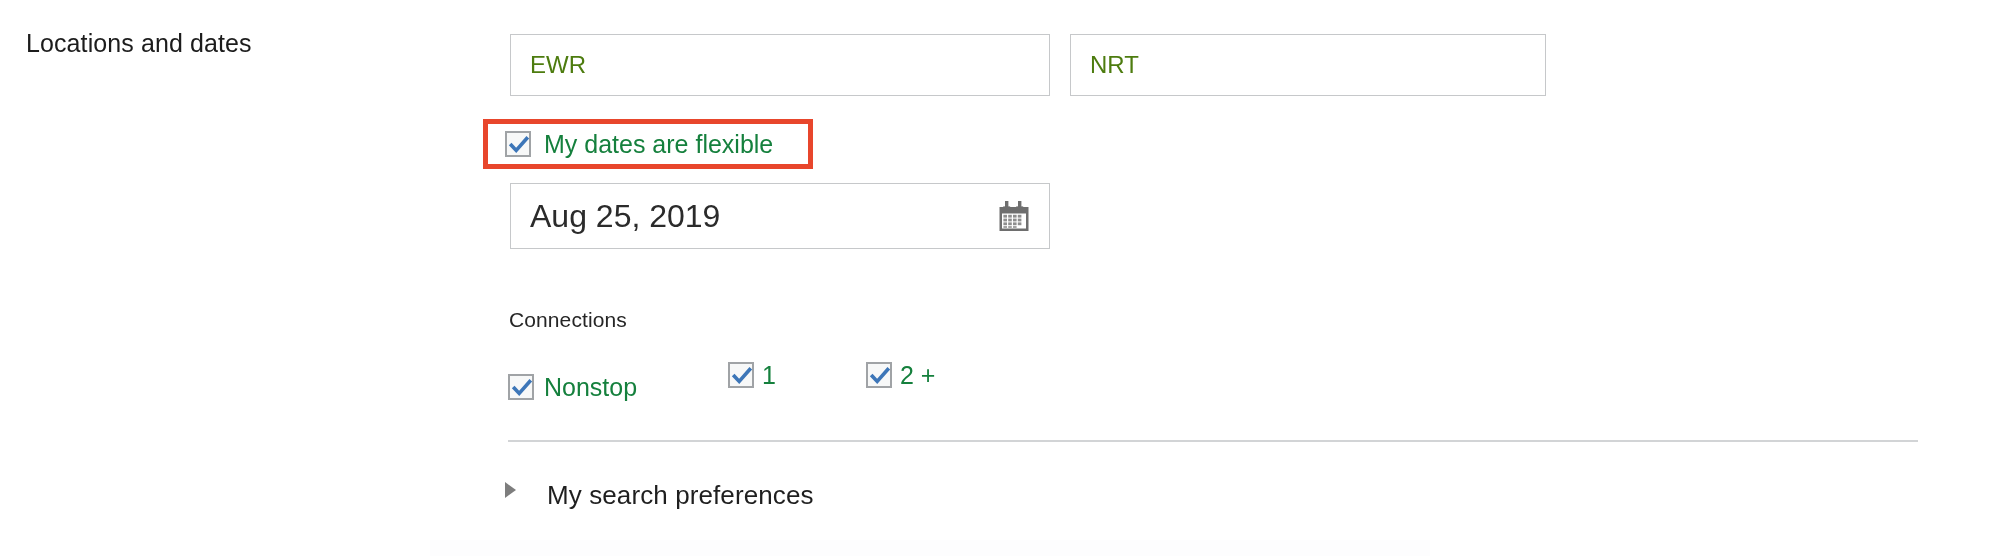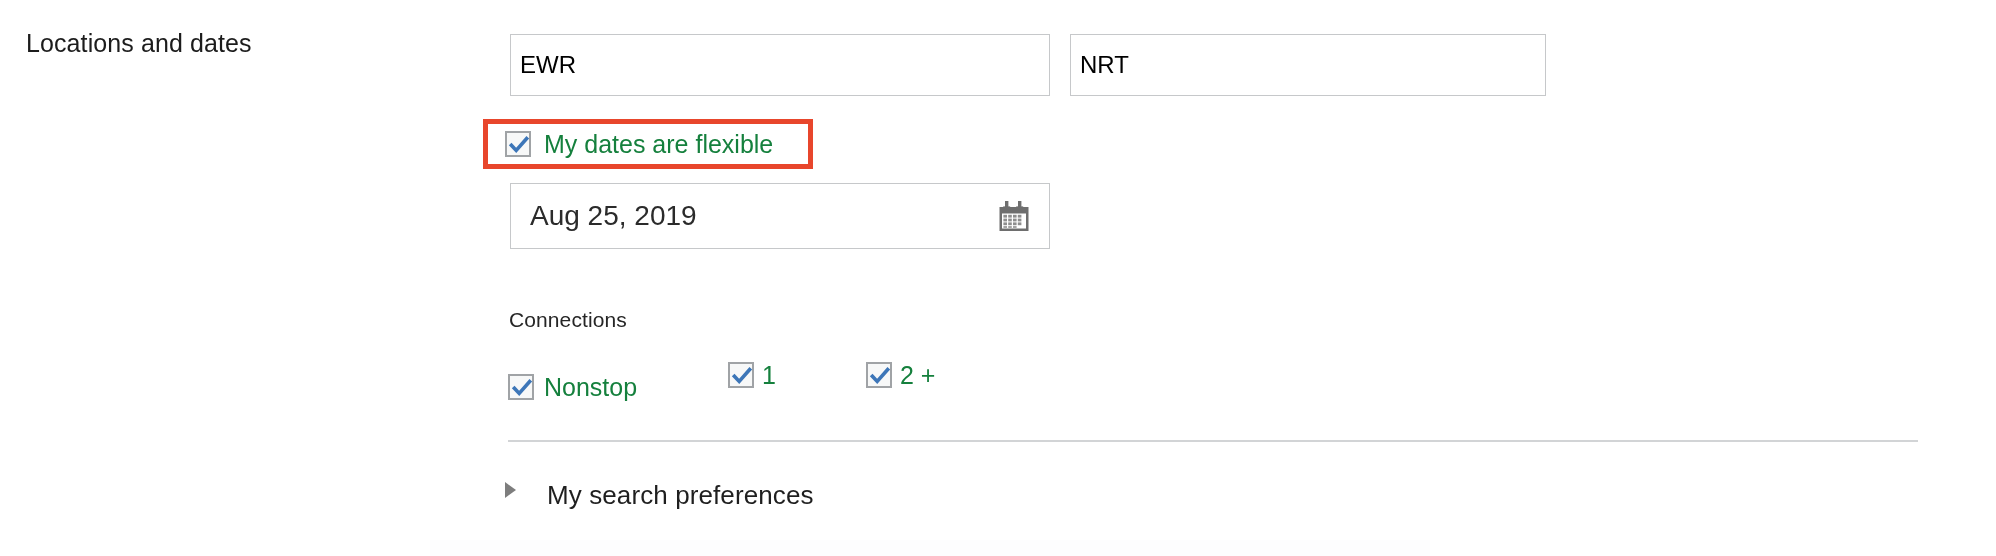--- a/index.html
+++ b/index.html
@@ -46,22 +46,22 @@
 
   
   .text-input {
     position: absolute;
     box-sizing: border-box;
     height: 62px;
     background: #ffffff;
     border: 1px solid #c6c8ca;
     font-family: "Liberation Sans", sans-serif;
     font-size: 24px;
-    color: #000000;
-    padding: 0 0 0 9px;
+    color: #4d7c0f;
+    padding: 0 0 0 19px;
     line-height: 60px;
     outline: none;
     border-radius: 0;
   }
   .text-input::placeholder { color: #9a9a9a; }
 
   #origin-input { left: 510px; top: 34px; width: 540px; }
   #destination-input { left: 1070px; top: 34px; width: 476px; }
 
   
@@ -118,21 +118,21 @@
   }
   #date-input {
     position: absolute;
     left: 0; top: 0;
     width: 470px;
     height: 64px;
     box-sizing: border-box;
     border: 0;
     background: transparent;
     font-family: "Liberation Sans", sans-serif;
-    font-size: 28px;
+    font-size: 32px;
     color: #2b2b2b;
     padding-left: 19px;
     line-height: 64px;
     outline: none;
   }
   #calendar-button {
     position: absolute;
     right: 18px;
     top: 17px;
     width: 34px;

